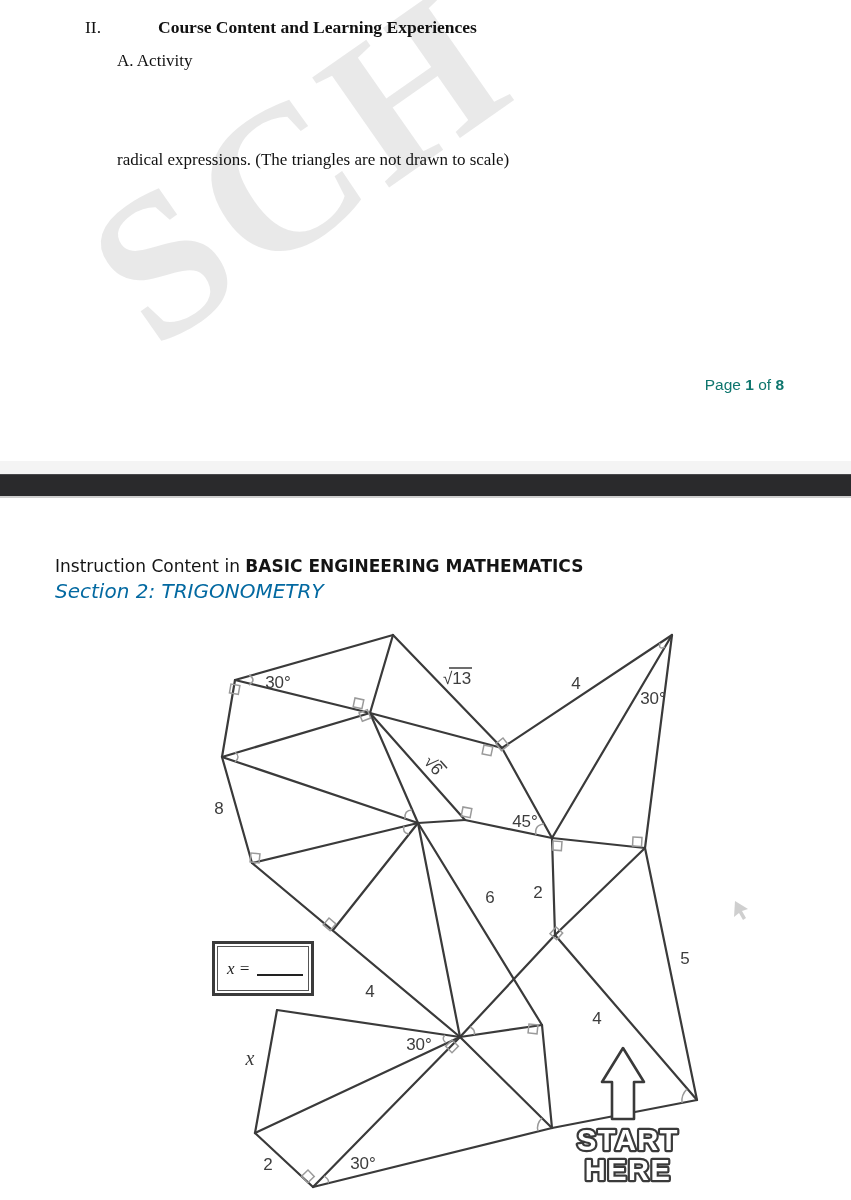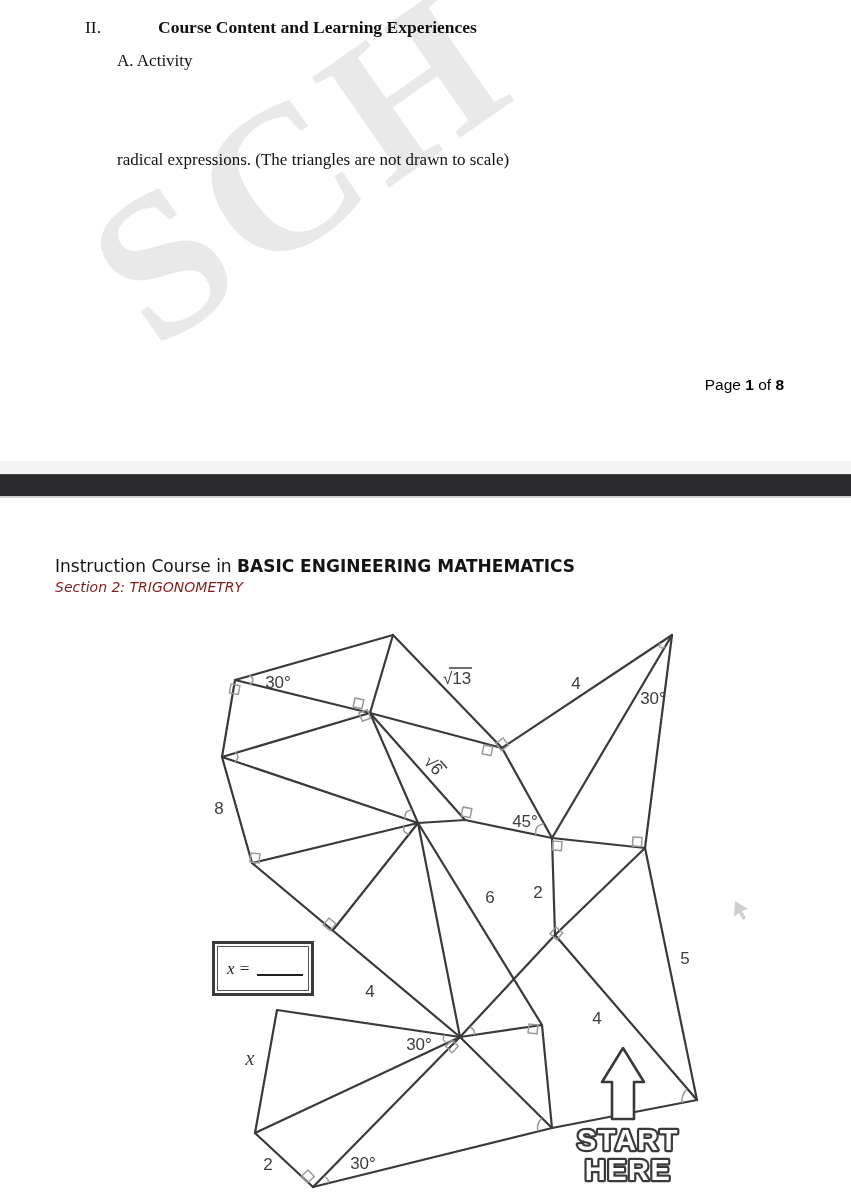--- a/index.html
+++ b/index.html
@@ -7,32 +7,32 @@
           font-family:"Liberation Serif",serif;color:#111;}
   
   .wm{position:absolute;left:48px;top:198px;font-family:"Liberation Serif",serif;font-weight:bold;
       font-size:205px;color:rgba(70,70,70,0.12);transform:rotate(-35deg);transform-origin:0 0;
       letter-spacing:10px;white-space:nowrap;}
   .h-num{position:absolute;left:85px;top:17px;font-size:17.5px;font-weight:normal;}
   .h-title{position:absolute;left:158px;top:17px;font-size:17.5px;font-weight:bold;}
   .t-line{position:absolute;left:117px;font-size:17px;white-space:nowrap;}
   .it{font-style:italic;}
   .footer{position:absolute;top:376px;right:67px;font-family:"Liberation Sans",sans-serif;
-          font-size:15.5px;color:#000000;margin-left:25px;}
+          font-size:15.5px;color:#0f766e;margin-left:25px;}
   .footer b{font-weight:bold;}
   
   .pre-divider{position:absolute;left:0;top:461px;width:851px;height:13px;background:#f4f4f4;}
   .divider{position:absolute;left:0;top:474px;width:851px;height:21px;background:#2a2a2c;
            border-top:1px solid #48484b;border-bottom:2px solid #cfcfcf;}
   
   .p2h{position:absolute;left:55px;top:556px;font-family:"DejaVu Sans","Liberation Sans",sans-serif;
        font-size:17px;color:#141414;white-space:nowrap;}
   .p2h b{font-weight:bold;}
   .p2s{position:absolute;left:55px;top:579px;font-family:"DejaVu Sans","Liberation Sans",sans-serif;
-       font-size:14px;font-style:italic;color:#7f1d1d;white-space:nowrap;}
+       font-size:20px;font-style:italic;color:#0369a1;white-space:nowrap;}
   
   .answer-box{position:absolute;left:212px;top:941px;width:92px;height:45px;border:3px solid #3b3b3b;
               padding:2px;background:#fff;box-sizing:content-box;}
   .answer-inner{width:100%;height:100%;border:1px solid #555;box-sizing:border-box;display:flex;
                 align-items:center;padding-left:9px;font-style:italic;font-size:17px;color:#222;}
   .blank{display:inline-block;width:46px;height:13px;border-bottom:2px solid #222;margin-left:7px;}
   
   svg.maze{position:absolute;left:0;top:0;width:851px;height:1200px;}
 </style>
 </head>
@@ -48,21 +48,21 @@
   <div class="footer">
     <span>Page</span>
     <b>1</b>
     <span>of</span>
     <b>8</b>
   </div>
 
   <div class="pre-divider"></div>
   <div class="divider"></div>
 
-  <div class="p2h"><span>Instruction Course in </span><b>BASIC ENGINEERING MATHEMATICS</b></div>
+  <div class="p2h"><span>Instruction Content in </span><b>BASIC ENGINEERING MATHEMATICS</b></div>
   <div class="p2s">Section 2: TRIGONOMETRY</div>
 
   <div class="answer-box">
     <div class="answer-inner">
       <span>x =</span>
       <span class="blank"></span>
     </div>
   </div>
 
   <svg class="maze" viewBox="0 0 851 1200">

